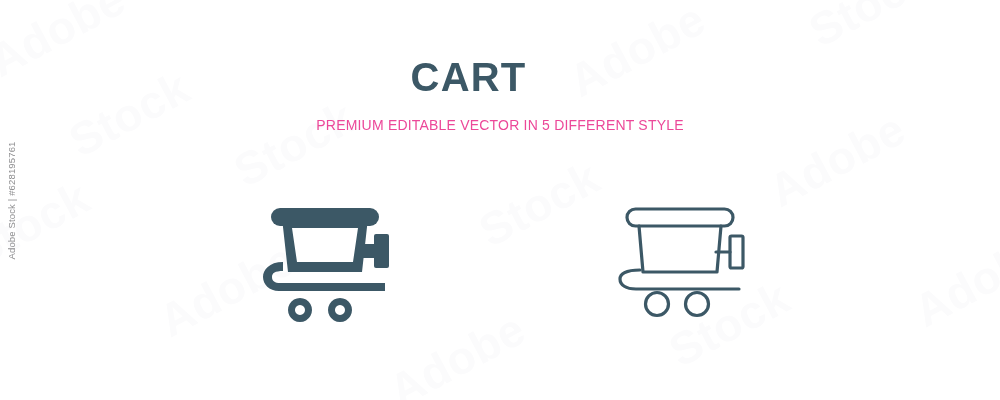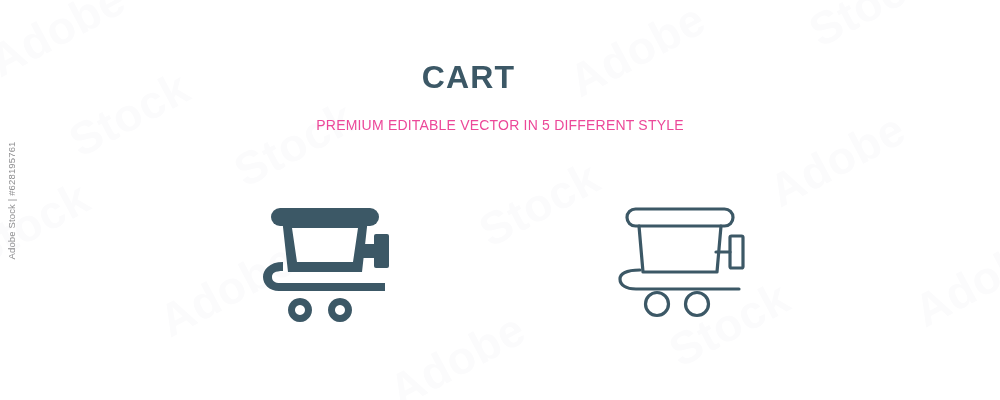--- a/index.html
+++ b/index.html
@@ -78,21 +78,21 @@
   .title {
     margin: 0;
     padding: 0;
     position: absolute;
     left: 0;
     top: 55px;
     width: 937px;
     text-align: center;
     font-family: "Liberation Sans", sans-serif;
     font-weight: 700;
-    font-size: 32px;
+    font-size: 40px;
     line-height: 44px;
     letter-spacing: 1.2px;
     color: #3c5866;
   }
   .subtitle {
     margin: 0;
     padding: 0;
     position: absolute;
     left: 0;
     top: 116px;

